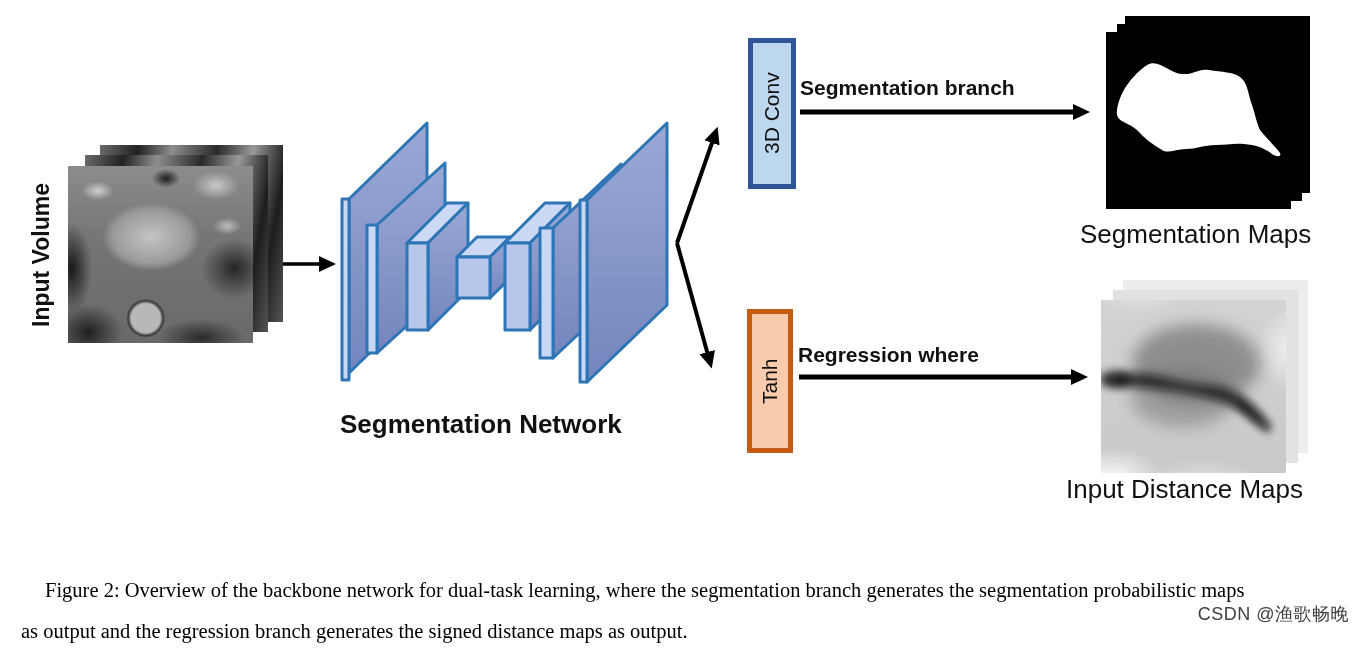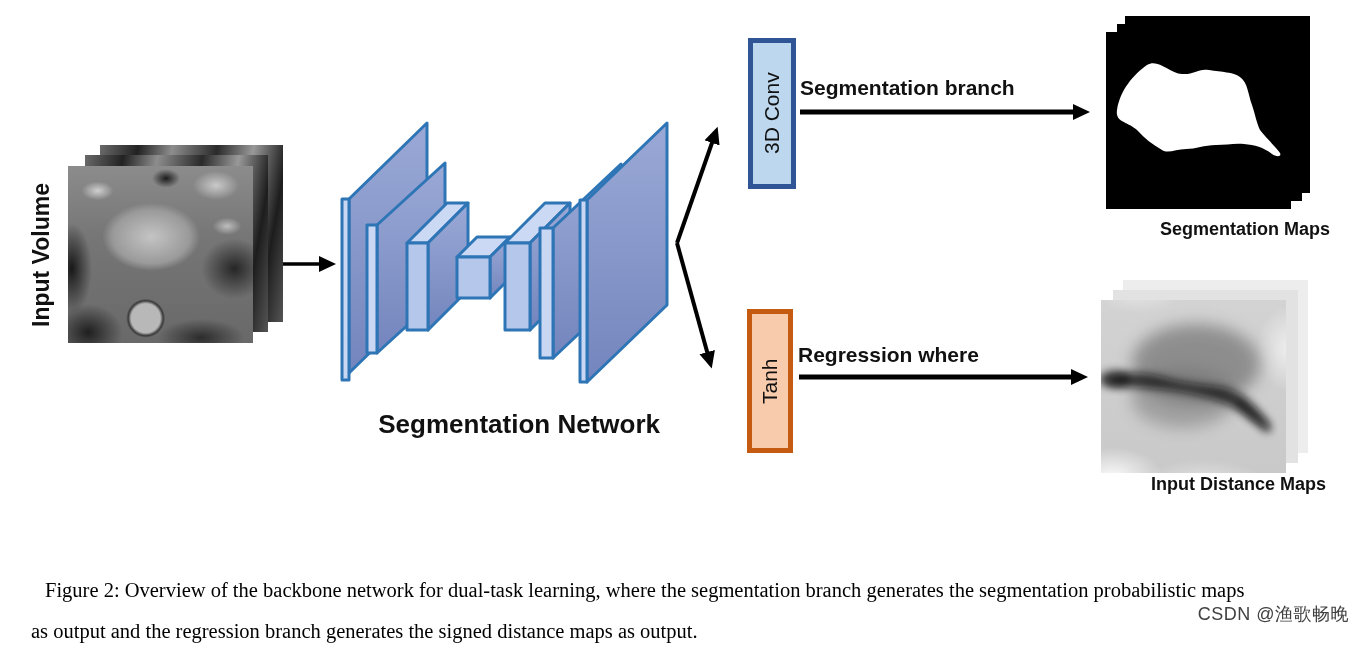--- a/index.html
+++ b/index.html
@@ -31,21 +31,21 @@
       radial-gradient(ellipse 18px 12px at 53% 7%, #1c1c1c, rgba(0,0,0,0) 78%),
       radial-gradient(ellipse 26px 58px at 2% 58%, #181818, rgba(0,0,0,0) 78%),
       radial-gradient(ellipse 44px 36px at 11% 94%, #1f1f1f, rgba(0,0,0,0) 78%),
       radial-gradient(ellipse 46px 42px at 90% 58%, #262626, rgba(0,0,0,0) 72%),
       radial-gradient(ellipse 60px 26px at 72% 97%, #2c2c2c, rgba(0,0,0,0) 72%),
       radial-gradient(ellipse 20px 12px at 86% 34%, #bdbdbd, rgba(0,0,0,0) 72%),
       linear-gradient(180deg,#8c8c8c,#767676 40%,#696969);}
   
   #network-svg{left:333px;top:108px;}
   #arrows-svg{left:0;top:0;}
-  #network-label{left:340px;top:409px;width:320px;text-align:right;
+  #network-label{left:340px;top:409px;width:320px;text-align:left;
     font-size:26px;font-weight:700;color:#111;}
   
   .op-box{display:flex;align-items:center;justify-content:center;box-sizing:border-box;}
   #conv-box{left:748px;top:38px;width:48px;height:151px;
     background:#BDD7EE;border:5px solid #2F5597;}
   #tanh-box{left:747px;top:309px;width:46px;height:144px;
     background:#F8CBAD;border:5px solid #C55A11;}
   .op-box .vlabel{font-weight:400;font-size:21px;width:100%;height:100%;color:#101010;}
   
   .branch-label{text-align:left;font-weight:700;font-size:21px;color:#111;}
@@ -65,27 +65,27 @@
   .sdm-layer.l3{left:20px;top:0;background:#ededed;}
   .sdm-layer.l2{left:10px;top:10px;background:#e2e2e2;}
   .sdm-front{position:absolute;left:0;top:20px;width:185px;height:173px;
     background-color:#cdcdcd;
     background-image:
       radial-gradient(ellipse 70px 40px at 6% 102%, #fafafa, rgba(250,250,250,0) 72%),
       radial-gradient(ellipse 46px 60px at 102% 28%, #efefef, rgba(238,238,238,0) 72%),
       radial-gradient(ellipse 90px 38px at 55% 108%, #e7e7e7, rgba(230,230,230,0) 72%),
       radial-gradient(ellipse 60px 28px at 20% -4%, #e3e3e3, rgba(226,226,226,0) 72%),
       linear-gradient(180deg,#d3d3d3,#c9c9c9);}
-  .map-caption{font-weight:700;font-size:18px;color:#111;text-align:right;}
+  .map-caption{font-weight:400;font-size:26px;color:#111;text-align:left;}
   #seg-maps-label{left:1080px;top:219px;width:250px;}
   #sdm-maps-label{left:1066px;top:474px;width:260px;}
   
   .caption-line{font-family:"Liberation Serif", serif;font-size:20.5px;color:#000;white-space:nowrap;}
   #caption-line1{left:15px;top:579px;margin-left:30px;}
-  #caption-line2{left:31px;top:620px;}
+  #caption-line2{left:21px;top:620px;}
   #watermark{right:17px;top:602px;font-size:18px;color:#404040;letter-spacing:0.5px;}
 </style>
 </head>
 <body>
 
 <svg id="arrows-svg" class="abs" width="1366" height="560" viewBox="0 0 1366 560">
   <defs>
     <marker id="ah" markerUnits="userSpaceOnUse" markerWidth="20" markerHeight="18" refX="3" refY="8" orient="auto">
       <path d="M0,0 L17,8 L0,16 Z" fill="#000"></path>
     </marker>

